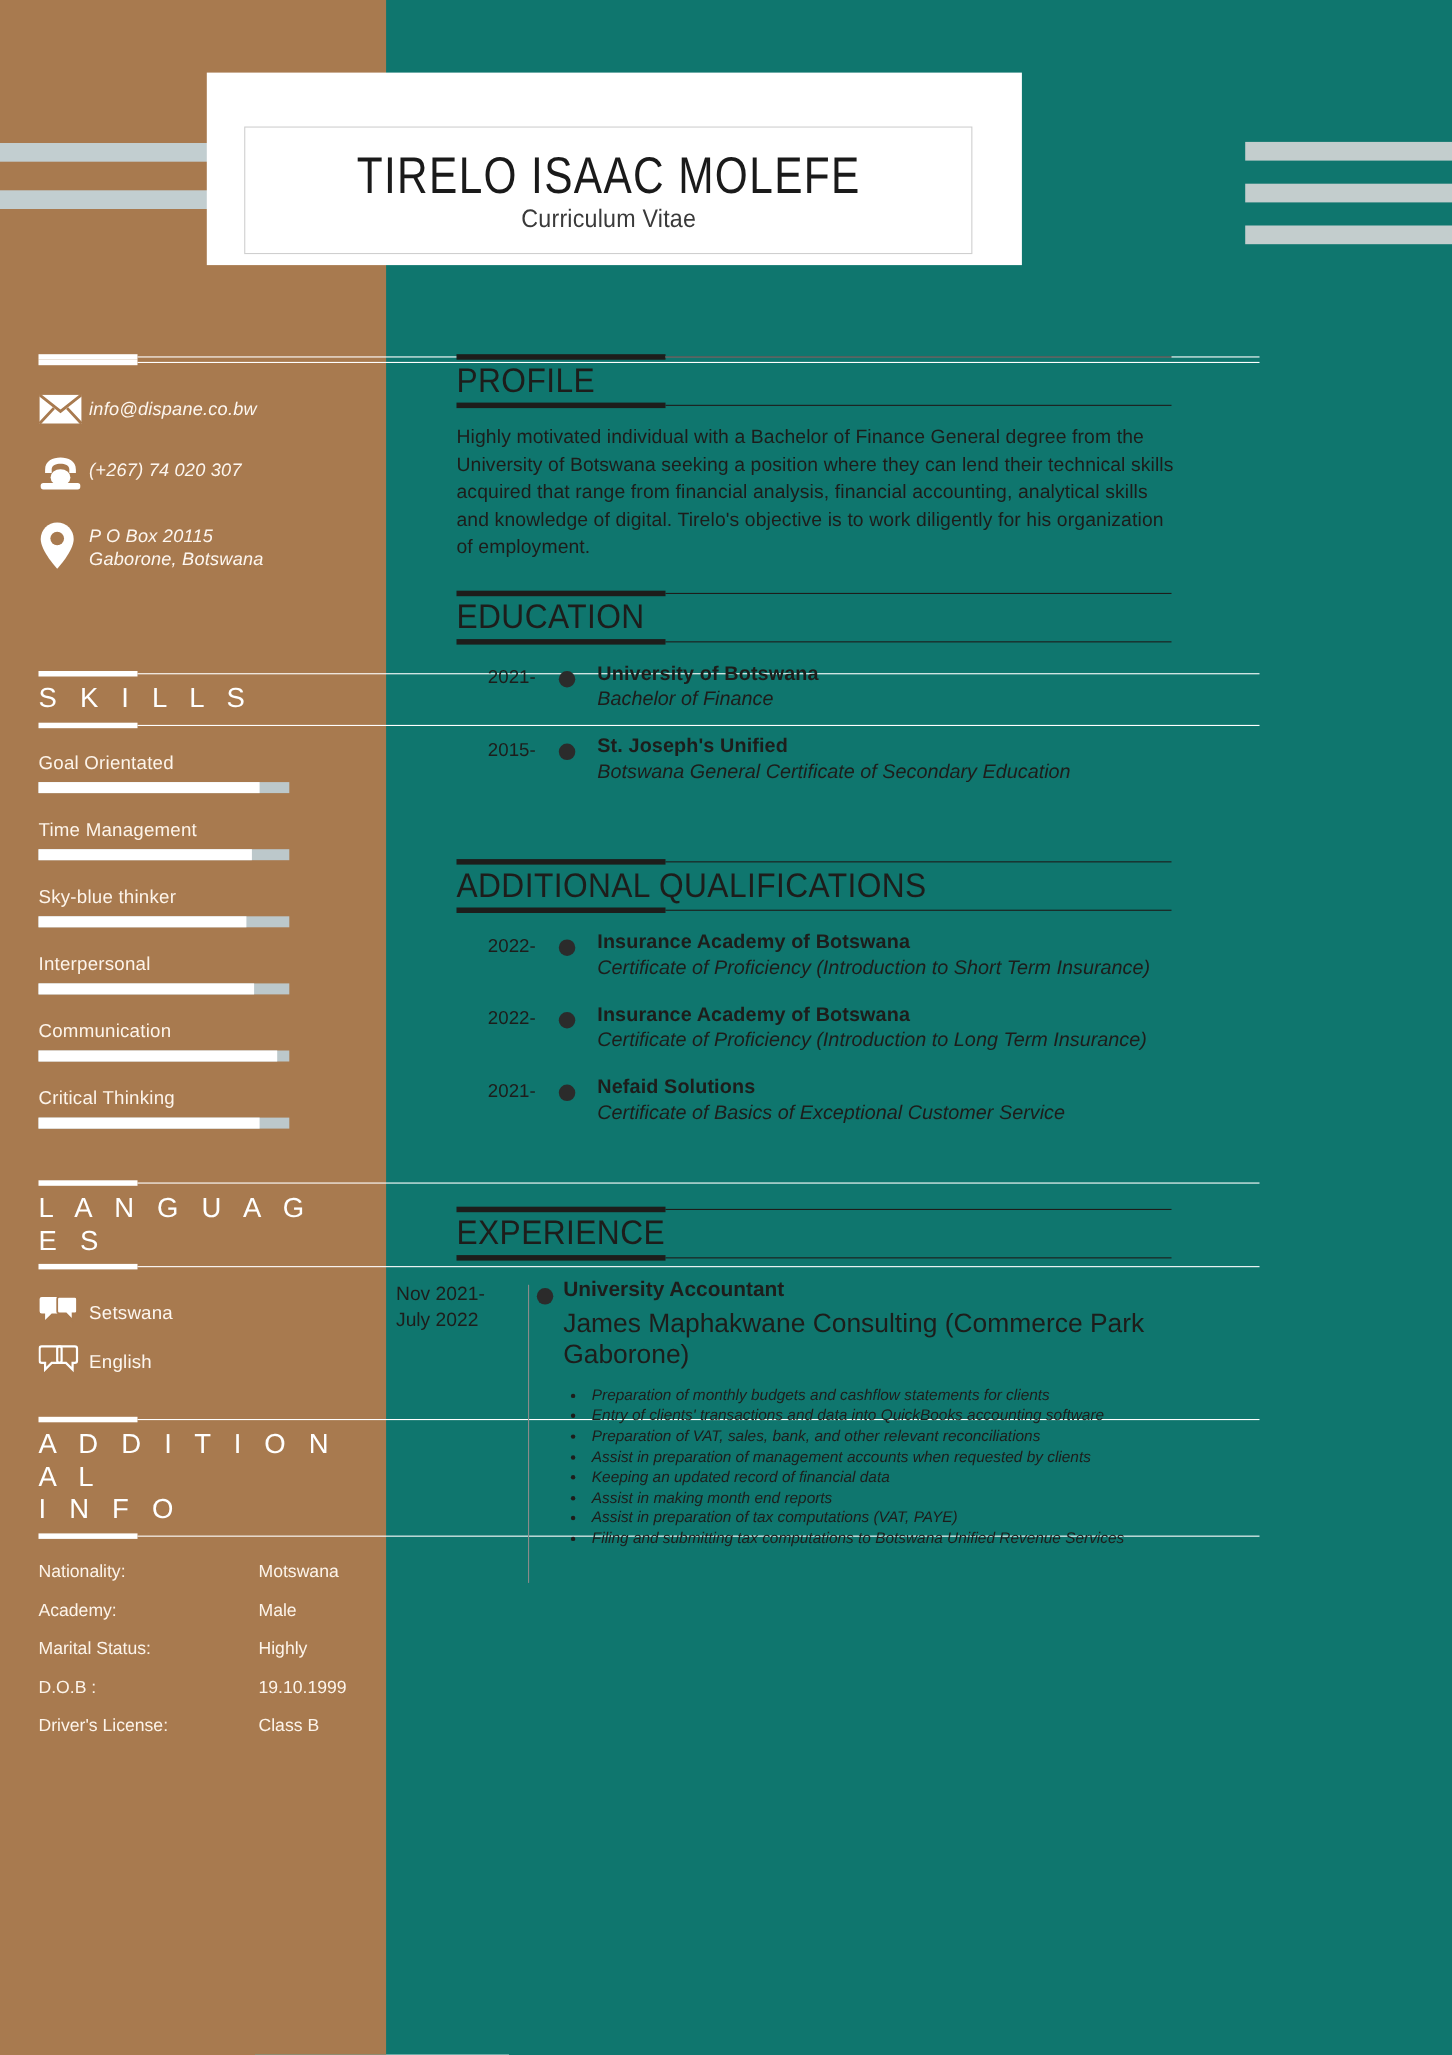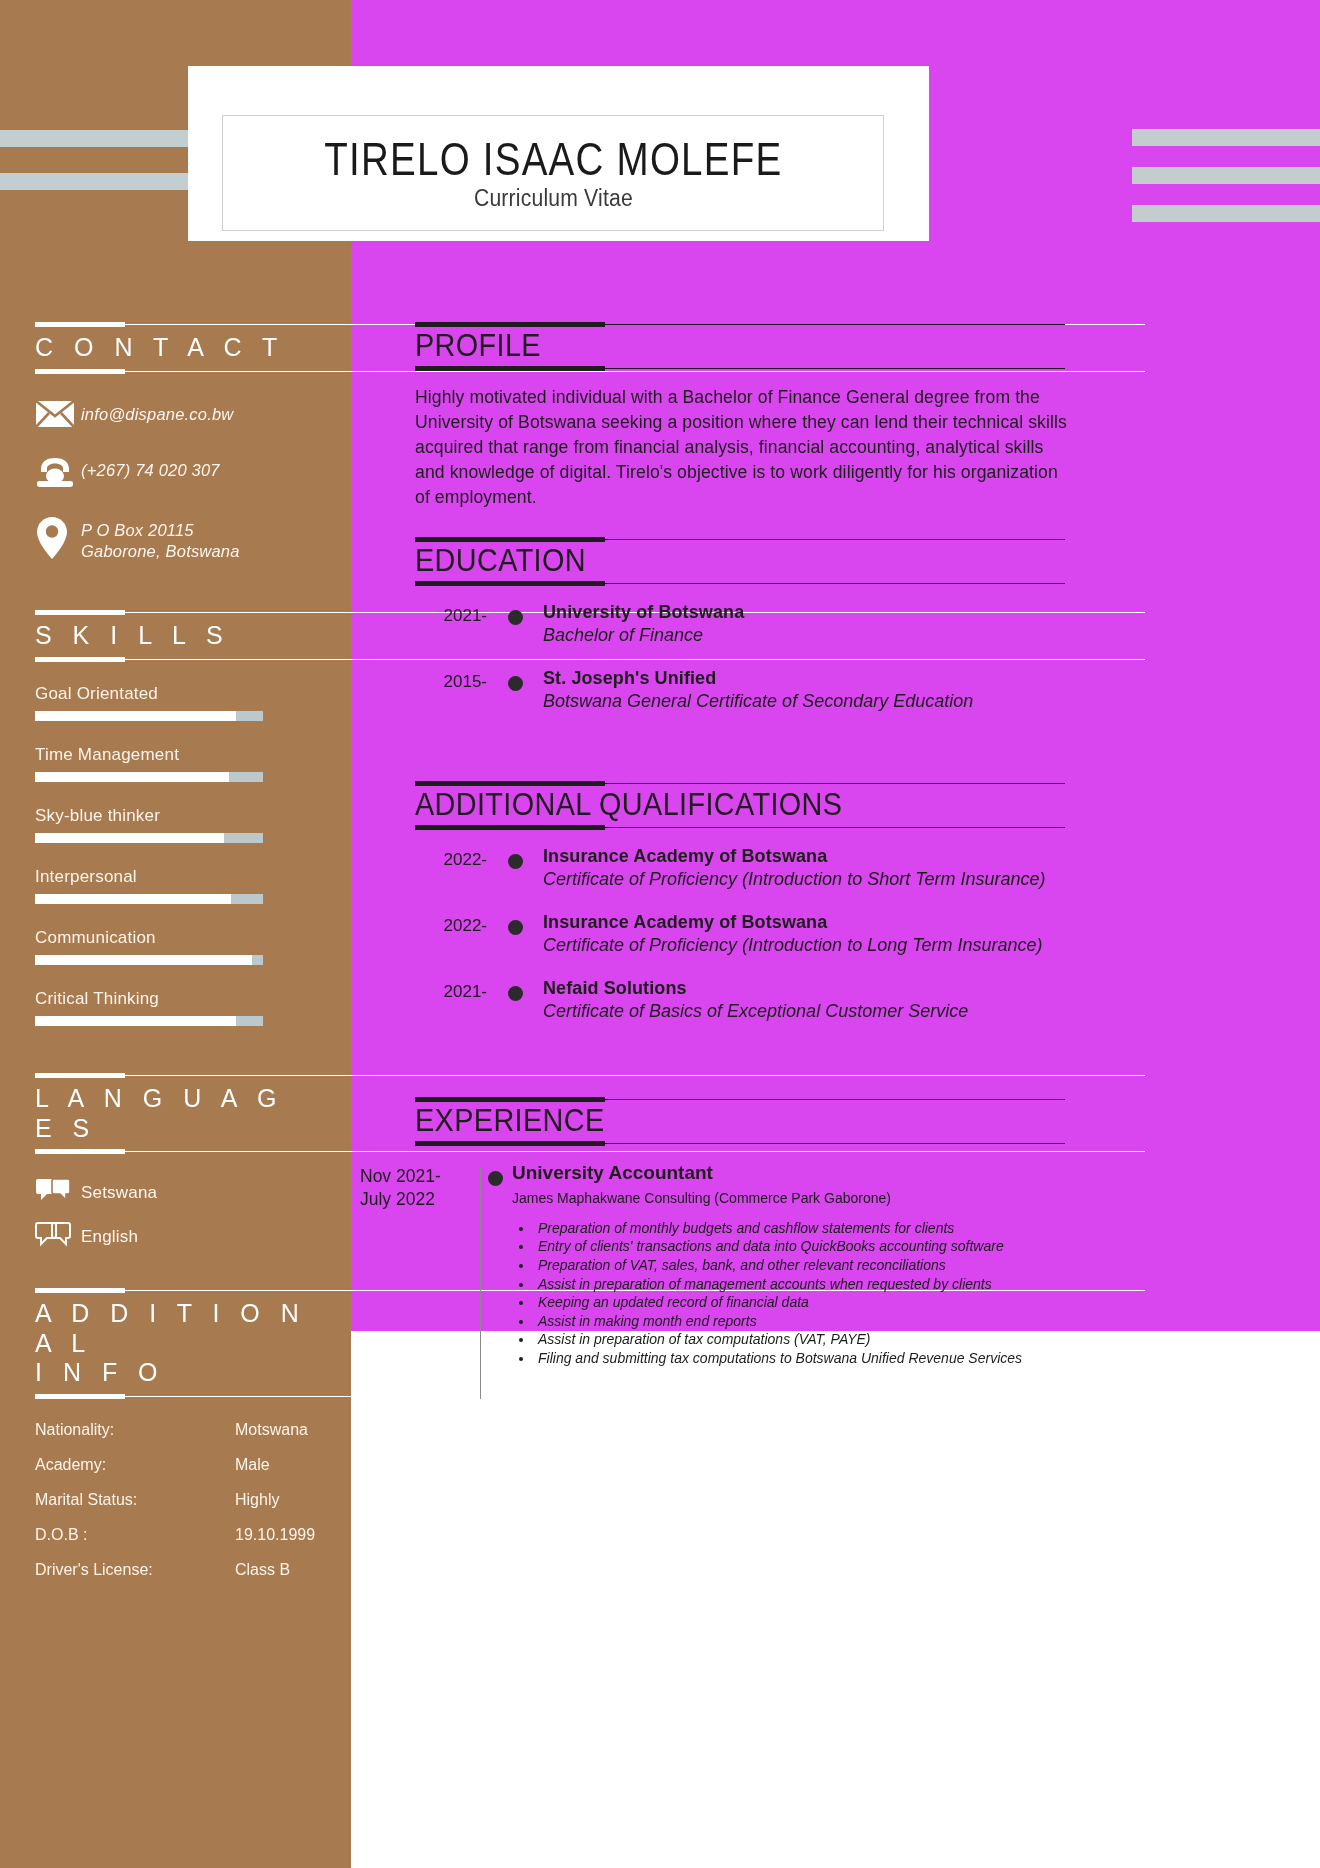--- a/index.html
+++ b/index.html
@@ -3,21 +3,21 @@
 <meta charset="utf-8">
 <title>Curriculum Vitae</title>
 <style>
   * { box-sizing: border-box; margin: 0; padding: 0; }
   html, body {
     width: 1320px; height: 1868px;
     font-family: "Liberation Sans", sans-serif;
     background: #ffffff;
     overflow: hidden;
   }
-  .page { position: relative; width: 1320px; height: 1331px; background: #d946ef; }
+  .page { position: relative; width: 1320px; height: 1868px; background: #0f766e; }
 
   
   .sidebar {
     position: absolute; left: 0; top: 0;
     width: 351px; height: 1868px;
     background: #a87a4f;
   }
 
   
   .stripe { position: absolute; height: 17px; }
@@ -138,21 +138,21 @@
   .exp-item { display: flex; }
   .exp-year {
     width: 118px; flex: 0 0 118px; text-align: left;
     font-size: 17.5px; color: #1d1d1b; padding-top: 3px; line-height: 1.32;
     white-space: pre-line; margin-left: -55px;
   }
   .exp-dot { width: 34px; flex: 0 0 34px; display: flex; justify-content: center; padding-top: 9px; }
   .exp-dot i { width: 15px; height: 15px; border-radius: 50%; background: #2b2b2b; display: block; }
   .exp-body { flex: 1; }
   .exp-role { font-size: 19px; font-weight: 700; color: #1d1d1b; }
-  .exp-org { font-size: 14px; color: #1d1d1b; margin-top: 6px; }
+  .exp-org { font-size: 24px; color: #1d1d1b; margin-top: 6px; }
   .exp-points { margin: 14px 0 0 22px; }
   .exp-points li {
     font-size: 14px; font-style: italic; color: #1d1d1b;
     line-height: 1.26; margin-bottom: 1px; padding-left: 4px;
   }
 </style>
 </head>
 <body>
 
 <div class="page">
@@ -168,21 +168,20 @@
 
   <div class="header-band"></div>
   <div class="name-box">
     <div class="name-text">TIRELO  ISAAC  MOLEFE</div>
     <div class="name-sub">Curriculum Vitae</div>
   </div>
 
   <div style="position:absolute; left:0; top:322px;">
     <div class="side-head">
       <div class="bar-top"></div>
-      <div class="label">C O N T A C T</div>
       <div class="bar-bot"></div>
     </div>
     <div class="contact-list">
       <div class="contact-row">
         <span class="contact-ico">
           <svg width="40" height="28" viewBox="0 0 40 28">
             <rect x="1" y="1" width="38" height="26" fill="#ffffff"></rect>
             <path d="M1 1 L20 16 L39 1" fill="none" stroke="#a87a4f" stroke-width="2.6"></path>
             <path d="M1 27 L14 13 M39 27 L26 13" fill="none" stroke="#a87a4f" stroke-width="2.6"></path>
           </svg>

